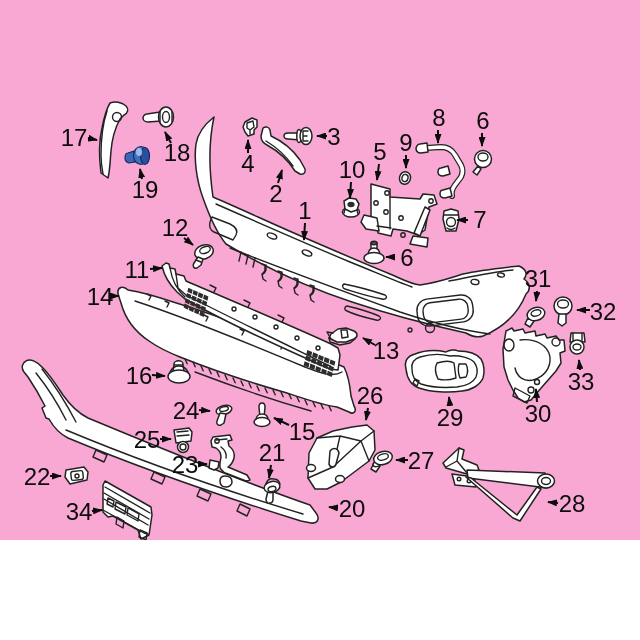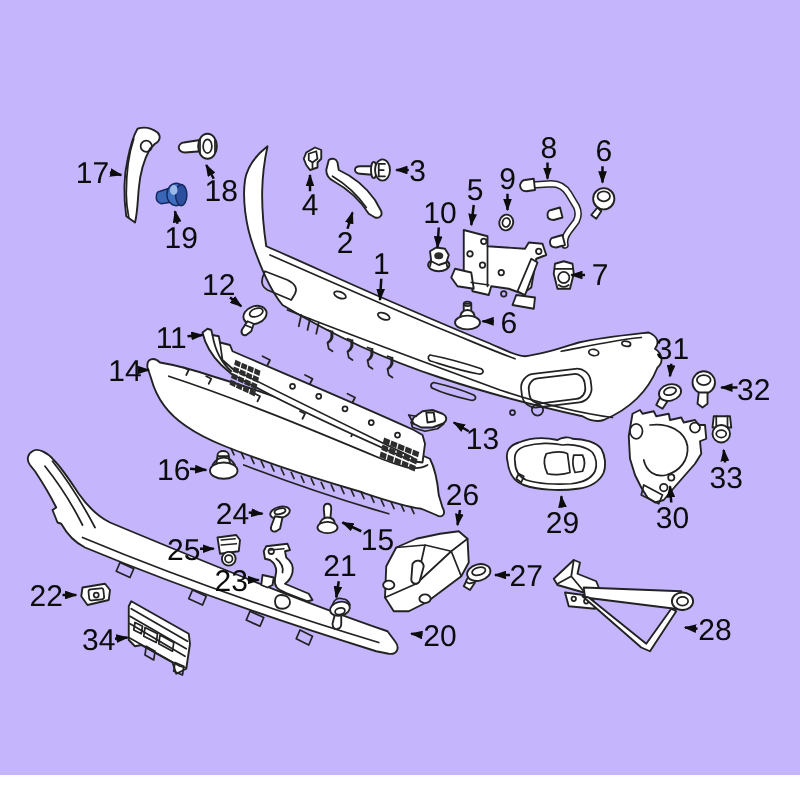--- a/index.html
+++ b/index.html
@@ -1,16 +1,16 @@
 <!DOCTYPE html>
 <html><head>
 <meta charset="utf-8">
 <style>
 html,body{margin:0;padding:0;background:#fff;}
-#wrap{width:640px;height:620px;position:relative;overflow:hidden;background:#c4b5fd;}
+#wrap{width:640px;height:540px;position:relative;overflow:hidden;background:#f9a8d4;}
 text{font-family:"Liberation Sans",sans-serif;font-size:24px;fill:#0c0c0c;}
 .p{fill:#fff;stroke:#222;stroke-width:1.5;stroke-linejoin:round;stroke-linecap:round;}
 .l{fill:none;stroke:#222;stroke-width:1.4;stroke-linejoin:round;stroke-linecap:round;}
 .a{stroke:#0c0c0c;stroke-width:2;fill:none;}
 </style>
 </head>
 <body>
 <div id="wrap">
 <svg width="640" height="640" viewBox="0 0 640 640">
 <defs>

